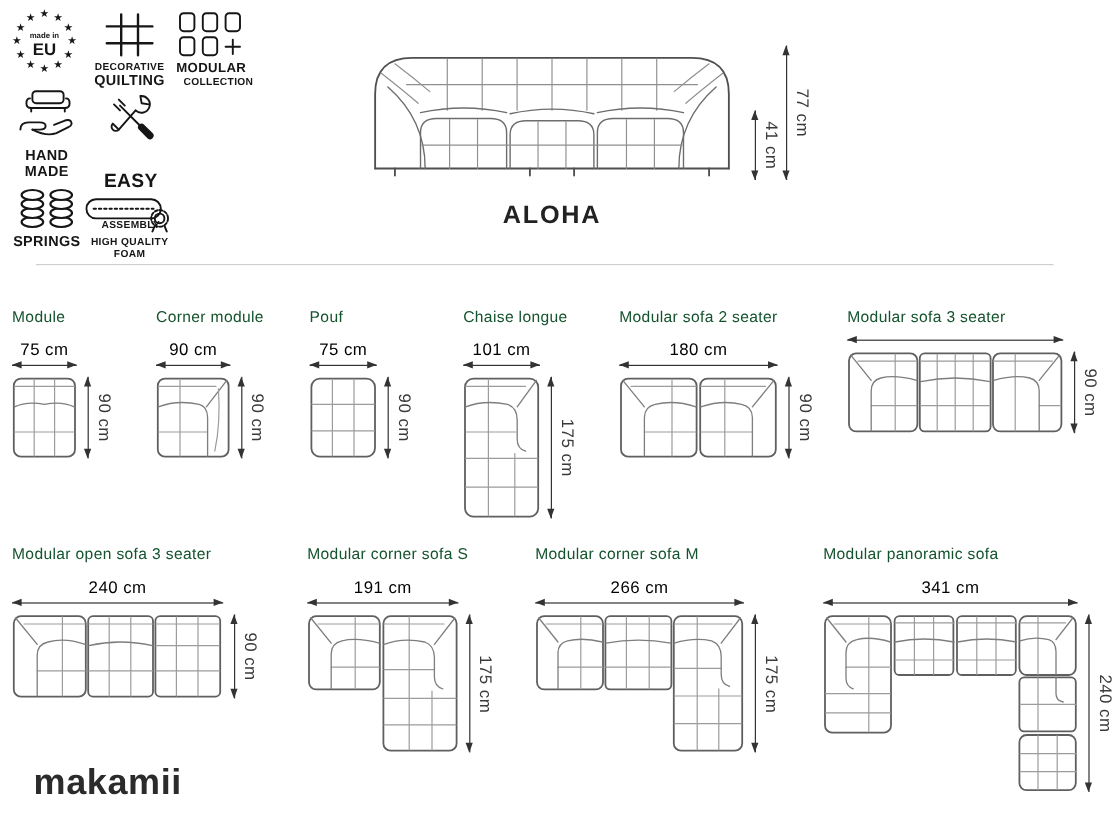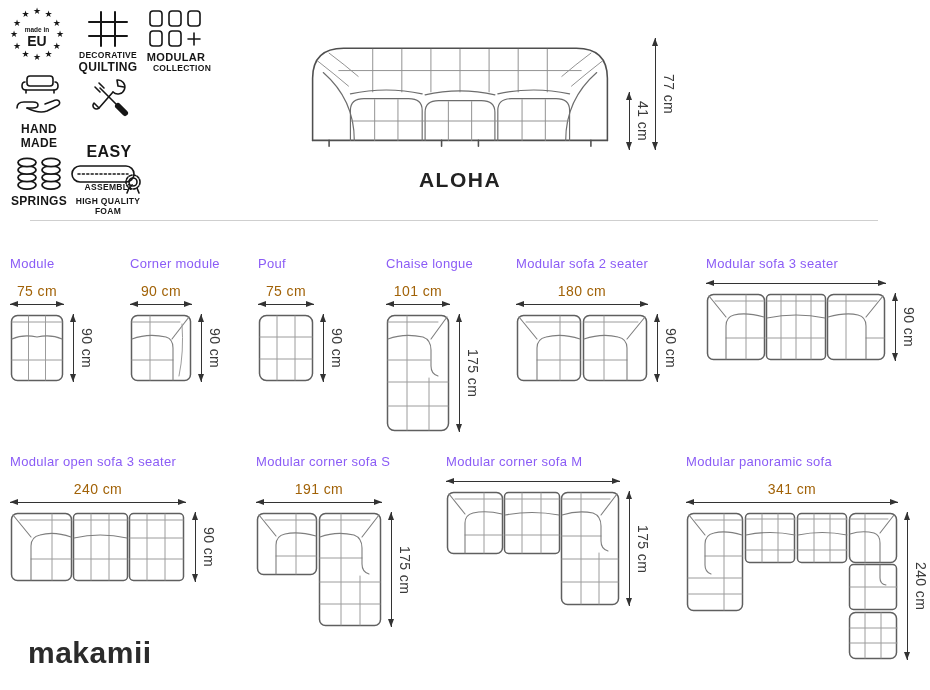--- a/index.html
+++ b/index.html
@@ -21,22 +21,22 @@
     border-width:3.5px 8px 3.5px 0;border-color:transparent #333 transparent transparent;}
   .h-arrow::after{content:"";position:absolute;right:0;top:-3px;width:0;height:0;border-style:solid;
     border-width:3.5px 0 3.5px 8px;border-color:transparent transparent transparent #333;}
   .v-arrow{position:relative;width:1.3px;background:#333;height:100%;}
   .v-arrow::before{content:"";position:absolute;top:0;left:-3px;width:0;height:0;border-style:solid;
     border-width:0 3.5px 8px 3.5px;border-color:transparent transparent #333 transparent;}
   .v-arrow::after{content:"";position:absolute;bottom:0;left:-3px;width:0;height:0;border-style:solid;
     border-width:8px 3.5px 0 3.5px;border-color:#333 transparent transparent transparent;}
   
   .mod{position:absolute;display:flex;flex-direction:column;align-items:flex-start;}
-  .mod-title{font-size:13px;color:#8b5cf6;letter-spacing:.3px;margin-bottom:12px;white-space:nowrap;}
-  .mod-wlabel{font-size:14px;color:#a16207;text-align:center;margin-bottom:5px;letter-spacing:.4px;}
+  .mod-title{font-size:13px;color:#14532d;letter-spacing:.3px;margin-bottom:12px;white-space:nowrap;}
+  .mod-wlabel{font-size:14px;color:#000000;text-align:center;margin-bottom:5px;letter-spacing:.4px;}
   .mod-warrow{margin-bottom:9px;}
   .mod-body{display:flex;flex-direction:row;align-items:stretch;}
   .mod-side{display:flex;flex-direction:row;align-items:center;margin-left:9px;}
   .vlabel{writing-mode:vertical-rl;font-size:14px;color:#3a3a3a;margin-left:5px;letter-spacing:.4px;white-space:nowrap;}
   
   .tv .o{fill:#fff;stroke:#5f5f5f;stroke-width:1.5;}
   .tv .g{fill:none;stroke:#9c9c9c;stroke-width:1;stroke-linecap:round;}
   .tv .d{fill:none;stroke:#7e7e7e;stroke-width:1.1;stroke-linecap:round;}
   
   .sofa-art .o{fill:none;stroke:#4f4f4f;stroke-width:1.6;stroke-linecap:round;}
@@ -341,20 +341,21 @@
       </svg>
       <div class="mod-side" style="height:115px;">
         <div class="v-arrow"></div>
         <div class="vlabel">175 cm</div>
       </div>
     </div>
   </div>
 
   <div class="mod" style="left:446px;top:454px;">
     <div class="mod-title">Modular corner sofa M</div>
+    <div class="mod-wlabel" style="width:174px;">266 cm</div>
     <div class="h-arrow mod-warrow" style="width:174px;"></div>
     <div class="mod-body">
       <svg class="tv" width="174" height="115" viewBox="0 0 174 115">
         <rect class="o" x="1.5" y="1.5" width="55" height="61" rx="6"></rect>
         <path class="d" d="M3,3 L19,23"></path>
         <path class="g" d="M9,8 H56 M38,2 V62 M19,44 H56"></path>
         <path class="d" d="M56,23 Q40,19 27,22 Q19,24 19,32 L19,62"></path>
         <rect class="o" x="58.5" y="1.5" width="55" height="61" rx="4"></rect>
         <path class="g" d="M76,2 V62 M95,2 V62 M59,8 H113 M59,44 H113"></path>
         <path class="d" d="M59,24 Q86,19 113,24"></path>

